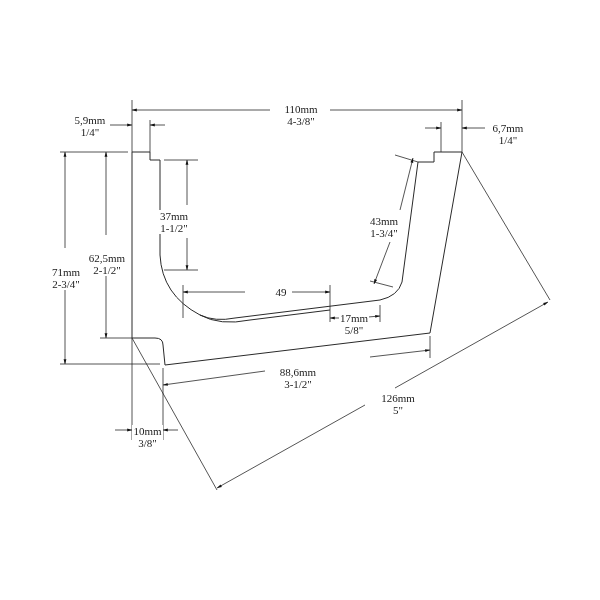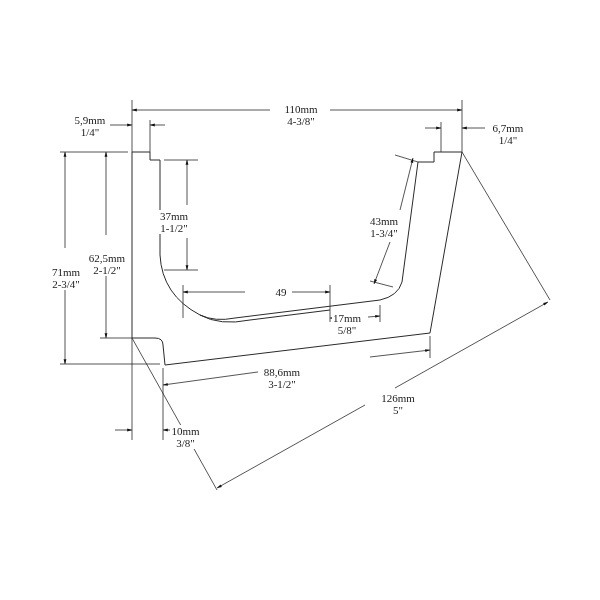--- a/index.html
+++ b/index.html
@@ -97,28 +97,28 @@
   <span>37mm</span>
   <span>1-1/2"</span>
 </div>
 <div class="lbl" style="left:364px;top:215px;width:40px;">
   <span>43mm</span>
   <span>1-3/4"</span>
 </div>
 <div class="lbl" style="left:242px;top:286px;width:22px;margin-left:28px;">
   <span>49</span>
 </div>
-<div class="lbl" style="left:332px;top:312px;width:30px;">
+<div class="lbl" style="left:339px;top:312px;width:30px;">
   <span>17mm</span>
   <span>5/8"</span>
 </div>
-<div class="lbl" style="left:258px;top:366px;width:48px;text-align:center;">
+<div class="lbl" style="left:274px;top:366px;width:48px;text-align:center;">
   <span>88,6mm</span>
   <span>3-1/2"</span>
 </div>
-<div class="lbl" style="left:132px;top:425px;width:31px;margin-left:38px;">
+<div class="lbl" style="left:132px;top:425px;width:31px;">
   <span>10mm</span>
   <span>3/8"</span>
 </div>
 <div class="lbl" style="left:378px;top:392px;width:40px;">
   <span>126mm</span>
   <span>5"</span>
 </div>
 
 </body></html>

